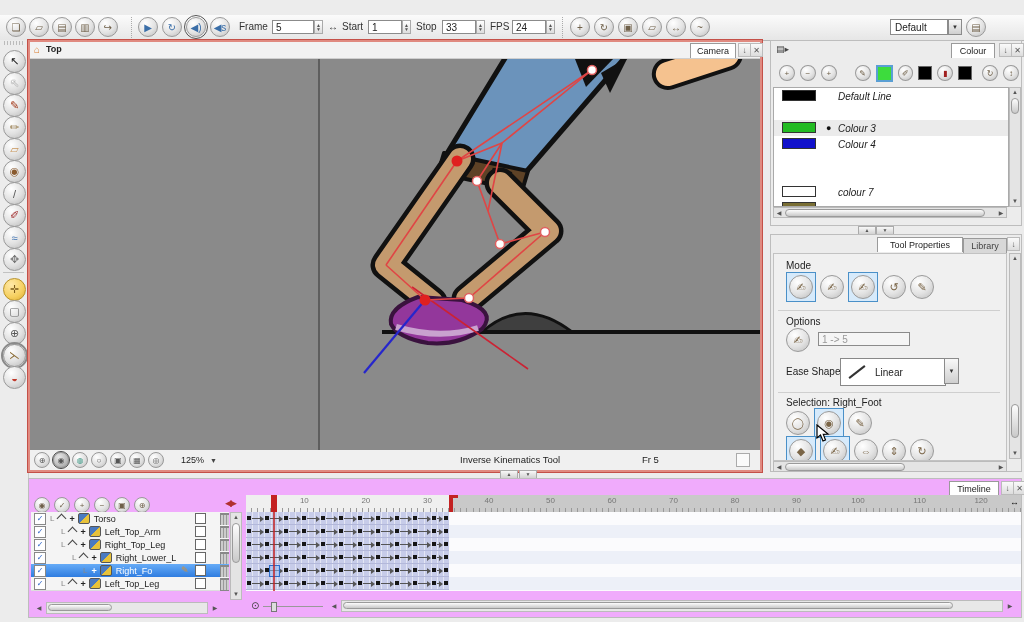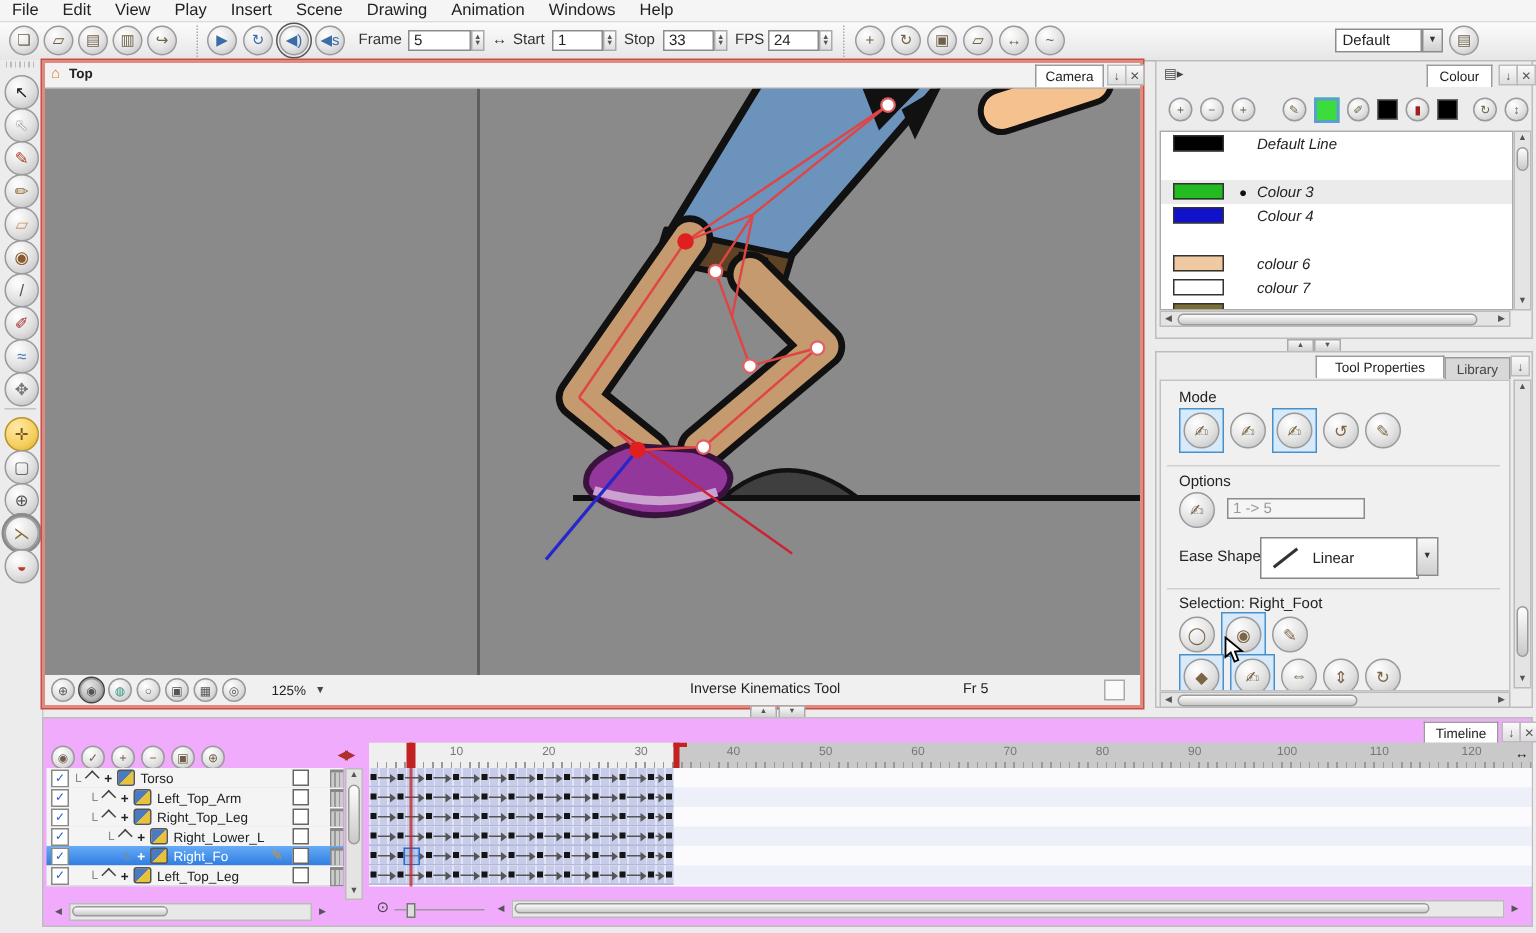--- a/index.html
+++ b/index.html
@@ -89,32 +89,20 @@
   .ticks{position:absolute;left:0;bottom:0;width:777px;height:4px;
     background:repeating-linear-gradient(90deg,transparent 0 5.152px,#999 5.152px 6.152px);}
   #cursor{z-index:60;}
   .minisplit{position:absolute;width:16px;height:7px;border:1px solid #aaa;background:linear-gradient(#f8f8f8,#d2d2d2);font-size:5px;line-height:6px;text-align:center;color:#555;}
 </style>
 </head>
 <body>
 
 <div id="app">
 
-  <div id="menubar" class="abs">
-      <div class="mi">File</div>
-      <div class="mi">Edit</div>
-      <div class="mi">View</div>
-      <div class="mi">Play</div>
-      <div class="mi">Insert</div>
-      <div class="mi">Scene</div>
-      <div class="mi">Drawing</div>
-      <div class="mi">Animation</div>
-      <div class="mi">Windows</div>
-      <div class="mi">Help</div>
-    </div>
 
   <div id="toolbar" class="abs">
     <div class="abs" id="fileBtns" style="left:6px;top:2px;display:flex;gap:3px;">
         <div class="rbtn">❏</div>
         <div class="rbtn">▱</div>
         <div class="rbtn">▤</div>
         <div class="rbtn">▥</div>
         <div class="rbtn">↪</div>
       </div>
     <div class="abs tsep" style="left:131px;top:2px;"></div>
@@ -282,24 +270,20 @@
         </div>
         <div class="swrow cur" style="top: 32px;">
           <div class="swatch" style="background: rgb(34, 187, 34);"></div>
           <div class="swbullet">●</div>
           <div class="swname">Colour 3</div>
         </div>
         <div class="swrow" style="top: 48px;">
           <div class="swatch" style="background: rgb(17, 17, 204);"></div>
           <div class="swname">Colour 4</div>
         </div>
-        <div class="swrow" style="top: 80px;">
-          <div class="swatch" style="background: rgb(238, 201, 162);"></div>
-          <div class="swname">colour 6</div>
-        </div>
         <div class="swrow" style="top: 96px;">
           <div class="swatch" style="background: rgb(255, 255, 255);"></div>
           <div class="swname">colour 7</div>
         </div>
         <div class="swrow" style="top: 112px;">
           <div class="swatch" style="background: rgb(122, 111, 53);"></div>
           <div class="swname"></div>
         </div>
       </div>
     <div class="vscroll" style="left:238px;top:46px;height:120px;">

